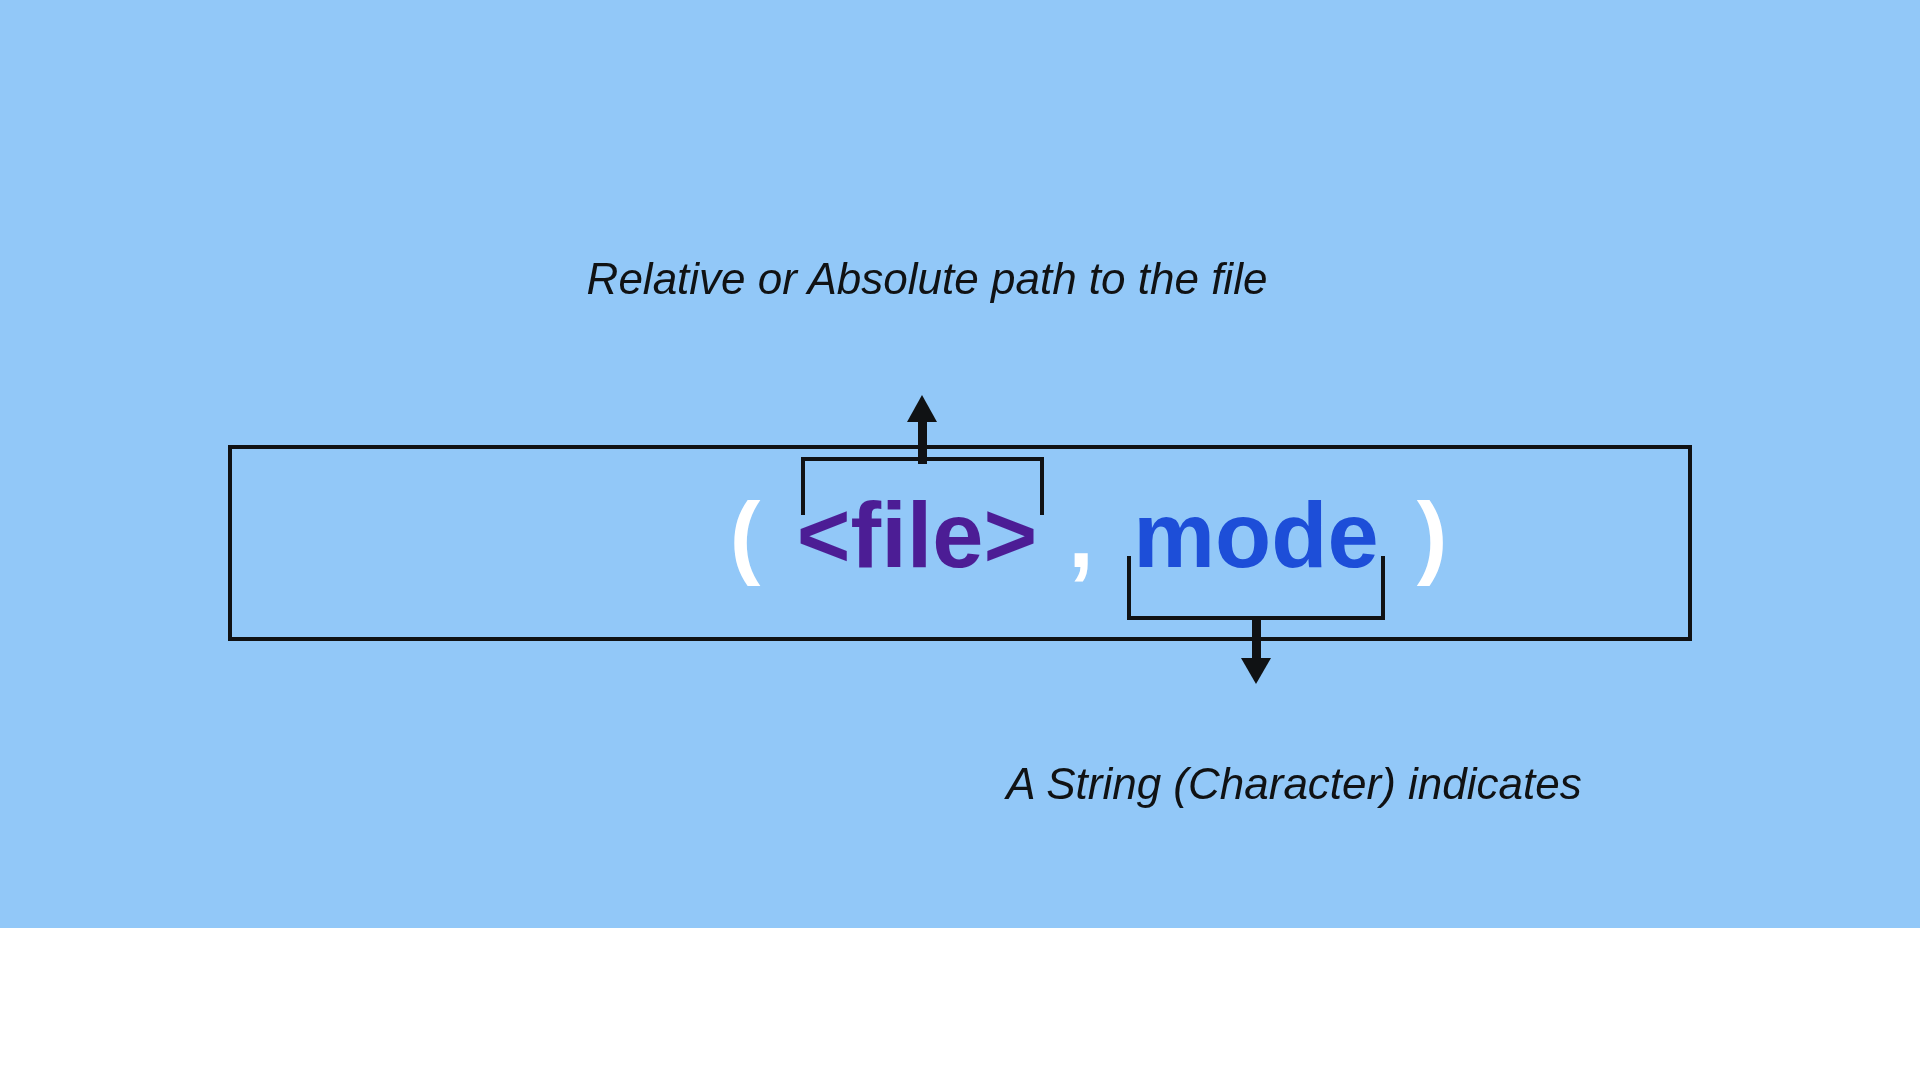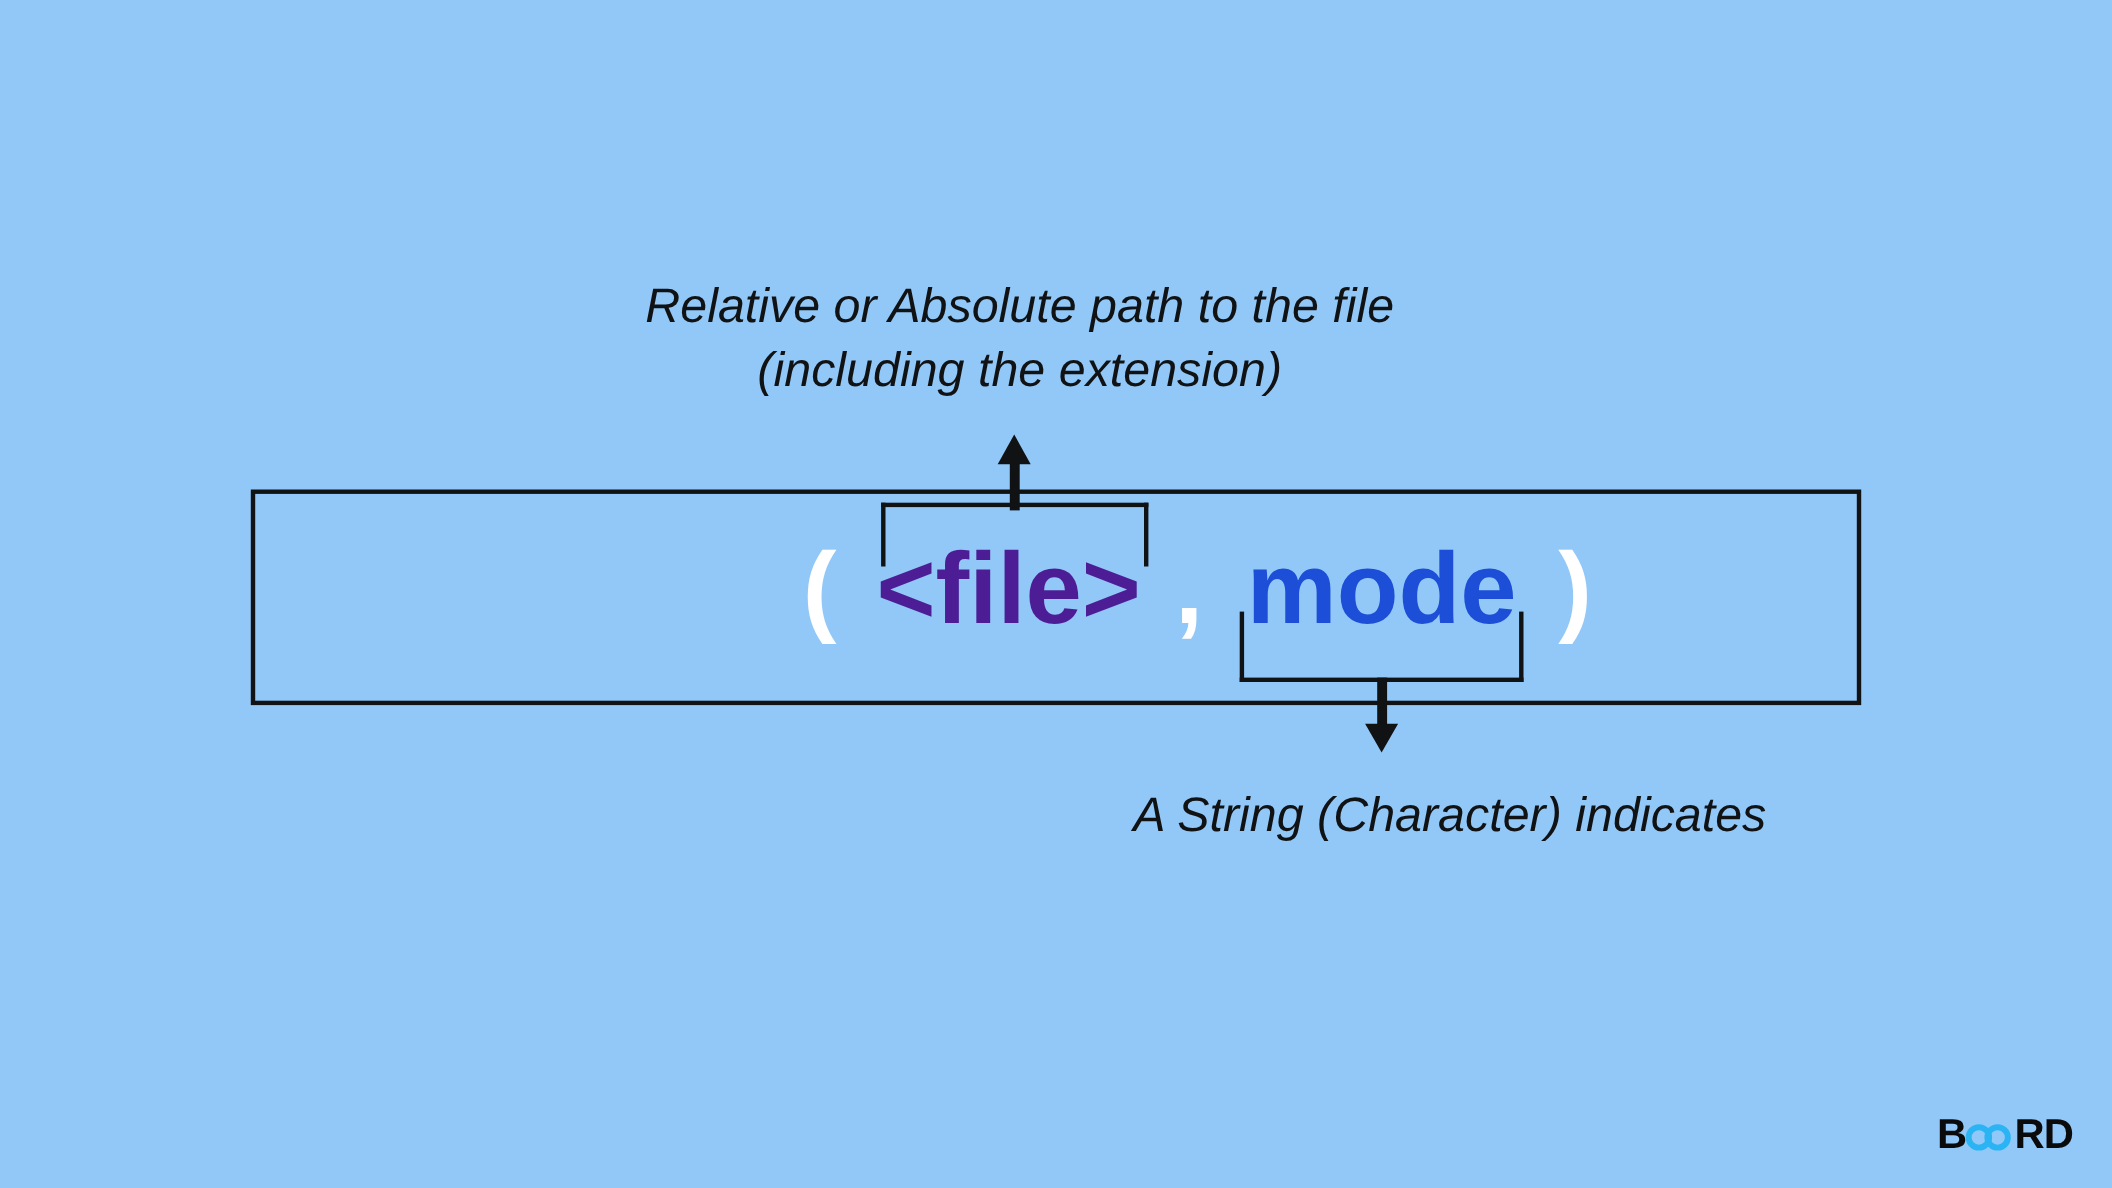--- a/index.html
+++ b/index.html
@@ -7,39 +7,39 @@
     padding: 0;
   }
   body {
     width: 1920px;
     height: 1080px;
     font-family: "Liberation Sans", sans-serif;
   }
   .canvas {
     position: relative;
     width: 1920px;
-    height: 1080px;
+    height: 928px;
     background: #92c8f8;
     overflow: hidden;
   }
 
   
   .annotation {
     position: absolute;
     transform: translateX(-50%);
     text-align: center;
     font-style: italic;
     font-weight: 500;
     font-size: 44px;
     line-height: 58px;
     color: #101214;
     white-space: nowrap;
   }
   .annotation-top { left: 927px; top: 250px; }
-  .annotation-bottom { left: 1294px; top: 712px; margin-left: 24px; }
+  .annotation-bottom { left: 1294px; top: 755px; }
 
   
   .syntax-box {
     position: absolute;
     left: 228px;
     top: 445px;
     width: 1464px;
     height: 196px;
     border: 4px solid #101214;
     box-sizing: border-box;
@@ -125,21 +125,20 @@
     margin: 2px -3px 0 -3px;
   }
 </style>
 </head>
 <body>
 
 <div class="canvas">
 
   <div class="annotation annotation-top">
     <div>Relative or Absolute  path to the file</div>
-    <div>(including the extension)</div>
   </div>
 
   <div class="arrow-head up-arrow-head"></div>
   <div class="arrow-stem up-arrow-stem"></div>
 
   <div class="syntax-box"></div>
 
   <div class="bracket bracket-top"></div>
 
   <span class="token token-open-paren">(</span>

